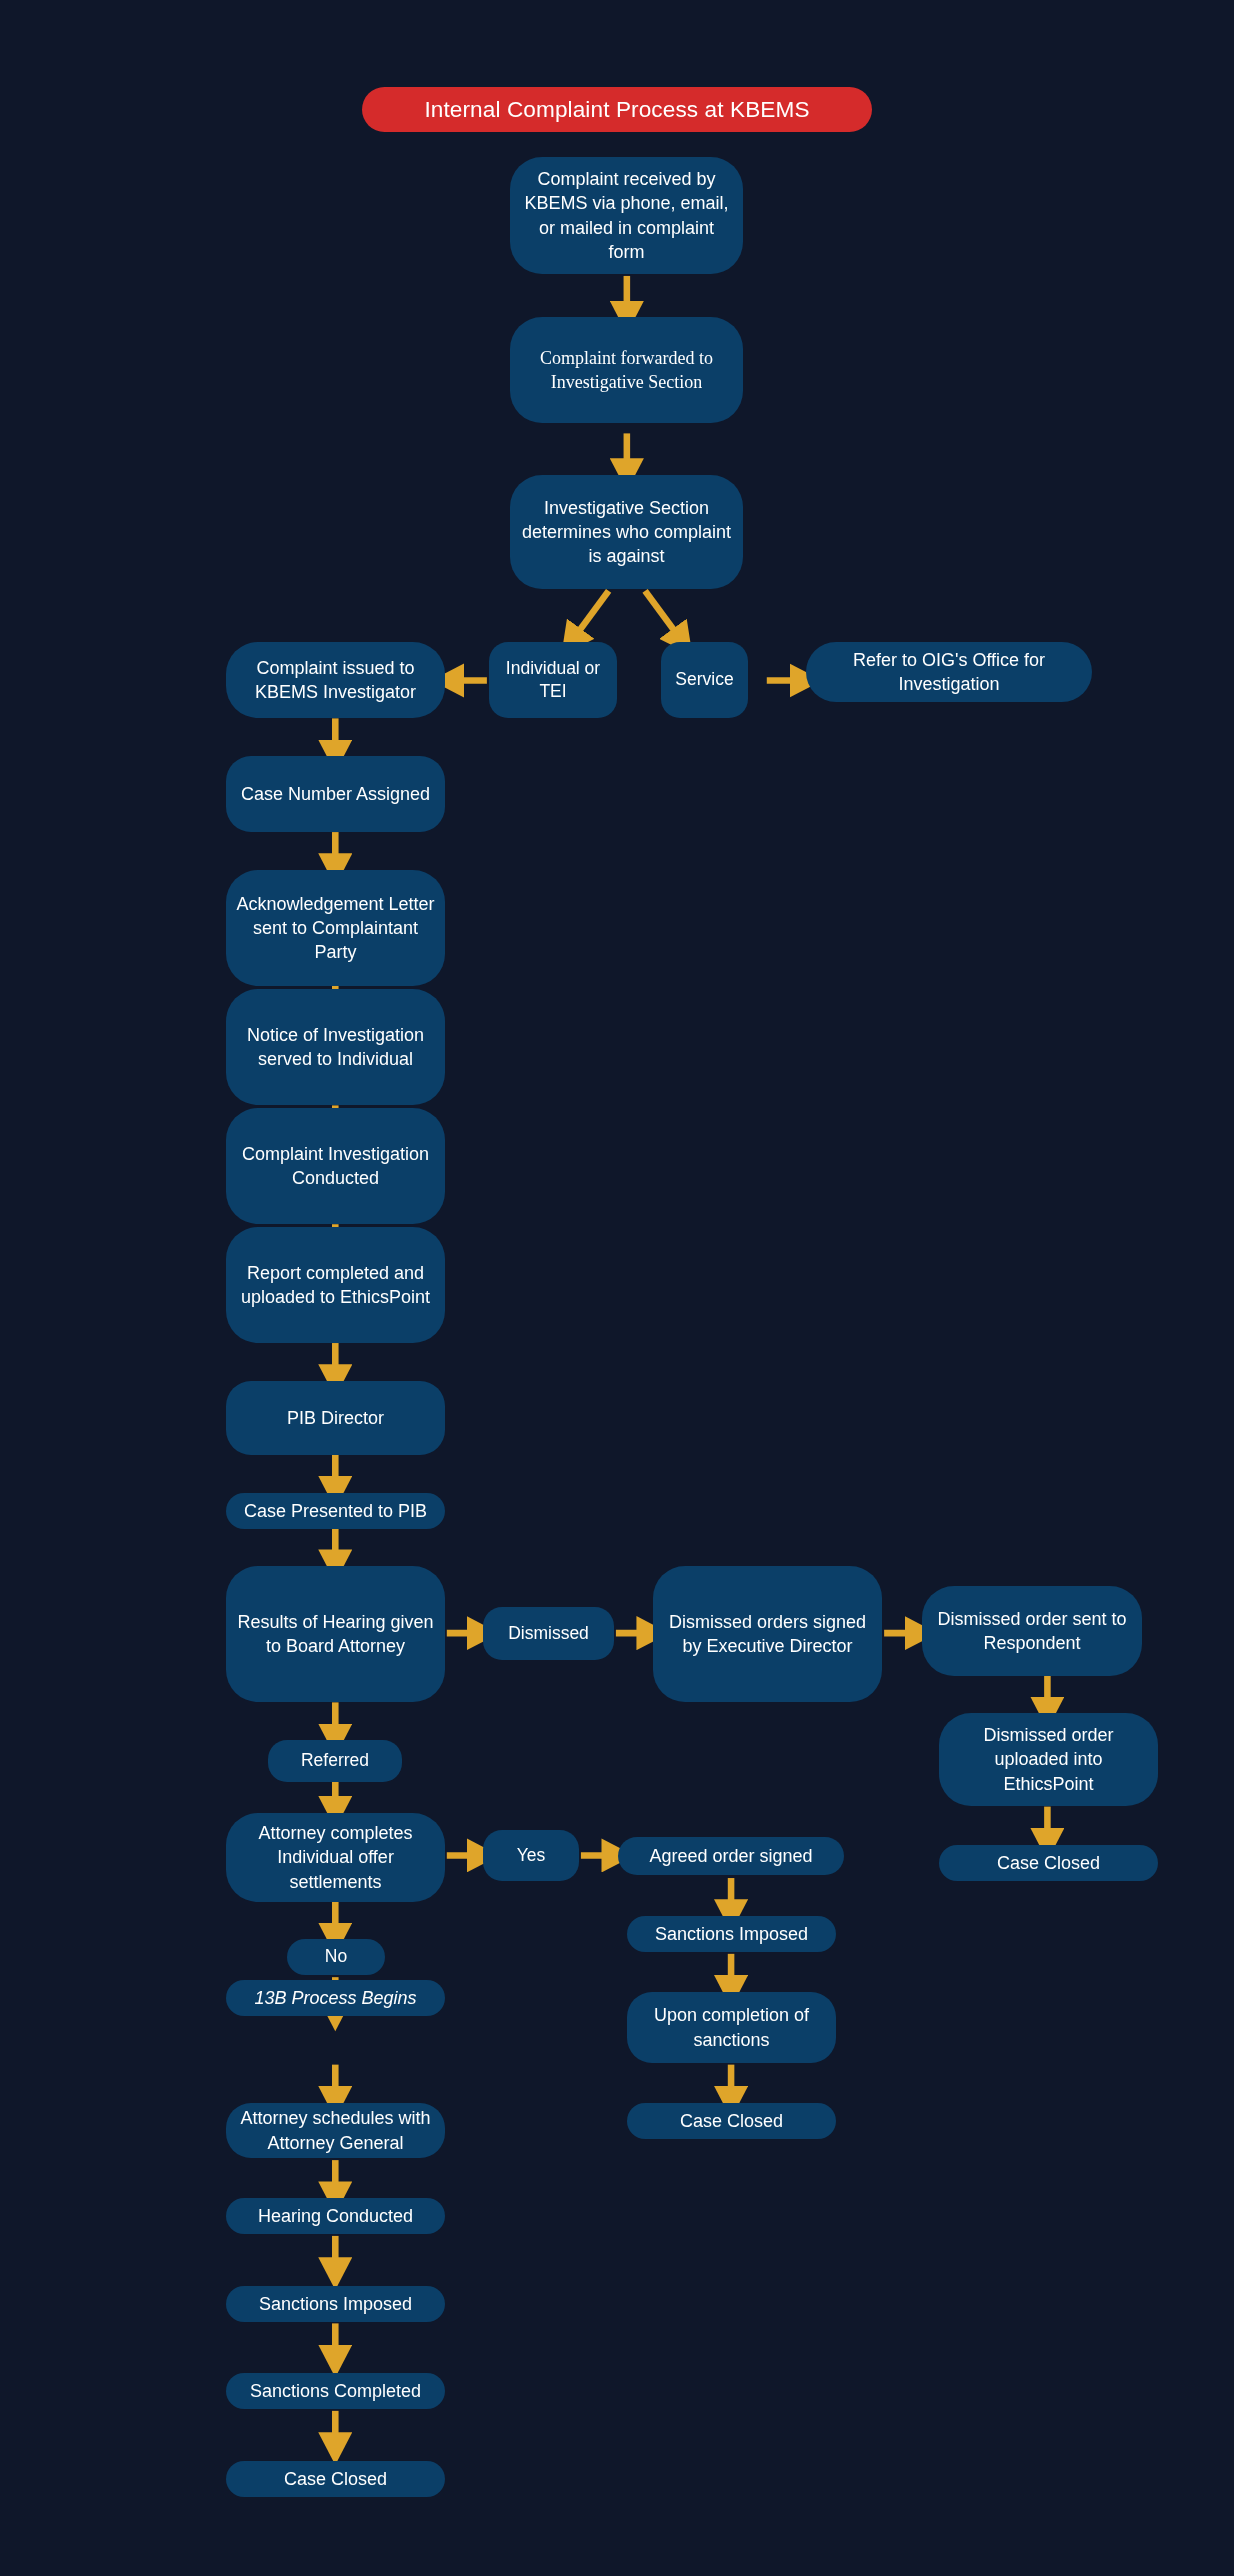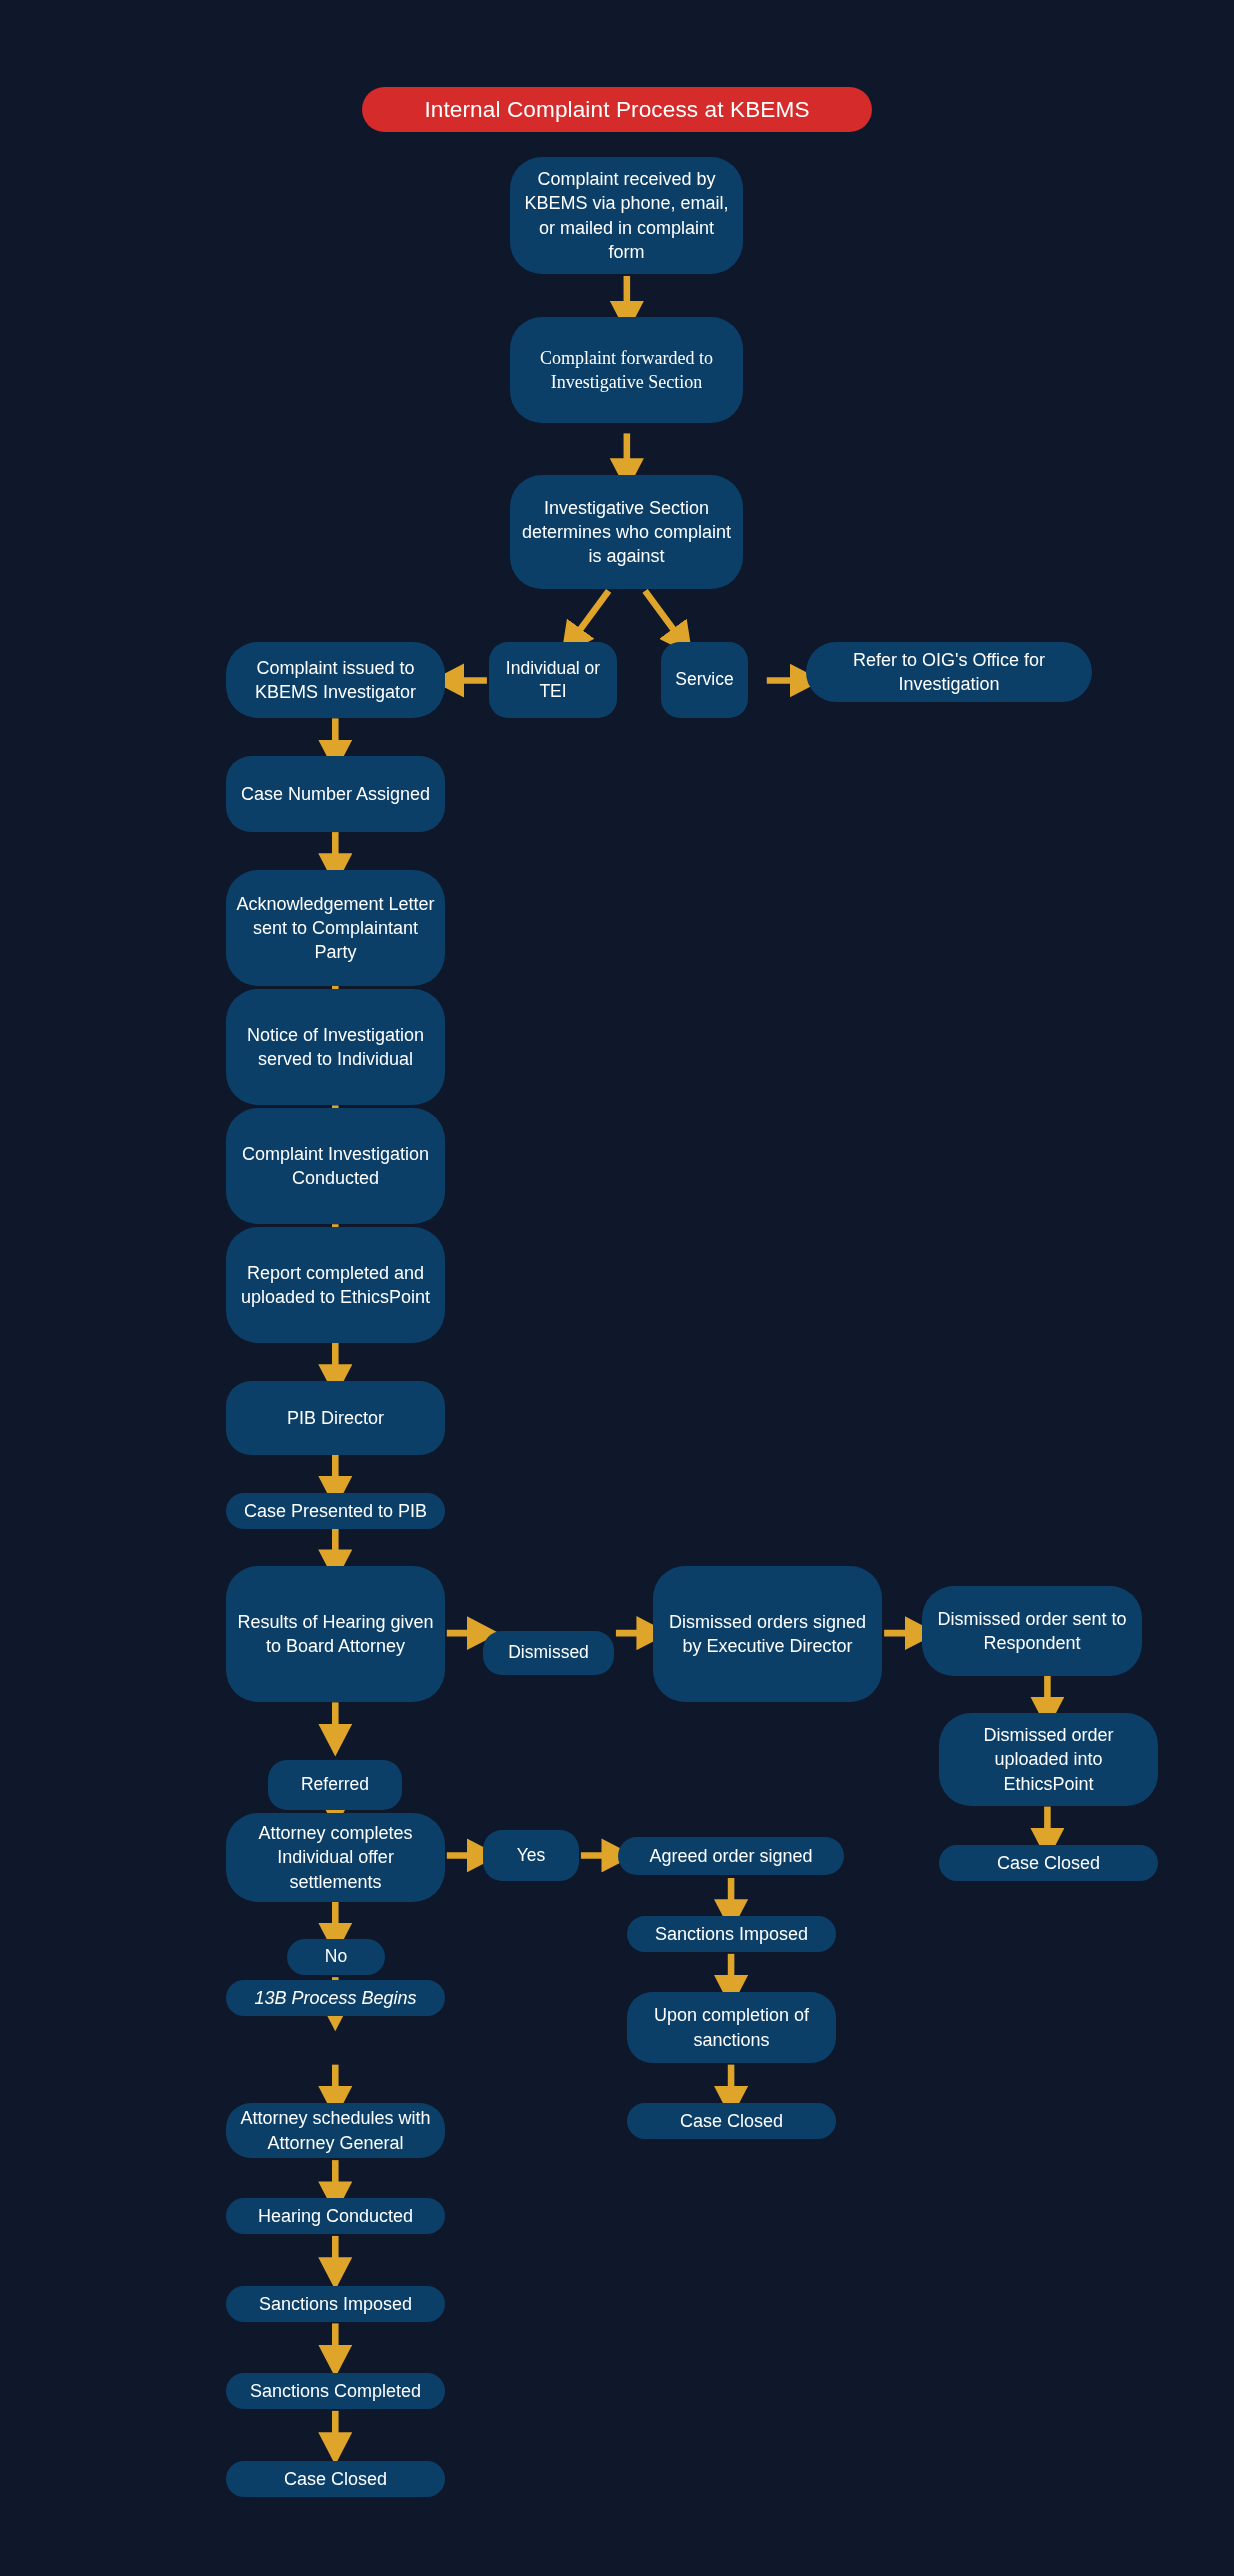--- a/index.html
+++ b/index.html
@@ -206,41 +206,41 @@
   </div>
 
   <div class="node" style="left:226px; top:1493px; width:219px; height:36px;">
     <span class="txt">Case Presented to PIB</span>
   </div>
 
   <div class="node tall" style="left:226px; top:1566px; width:219px; height:136px;">
     <span class="txt">Results of Hearing given to Board Attorney</span>
   </div>
 
-  <div class="node small" style="left:483px; top:1607px; width:131px; height:44px;margin-top:24px;">
+  <div class="node small" style="left:483px; top:1607px; width:131px; height:53px;">
     <span class="txt">Dismissed</span>
   </div>
 
   <div class="node tall" style="left:653px; top:1566px; width:229px; height:136px;">
     <span class="txt">Dismissed orders signed by Executive Director</span>
   </div>
 
   <div class="node tall" style="left:922px; top:1586px; width:220px; height:90px;">
     <span class="txt">Dismissed order sent to Respondent</span>
   </div>
 
   <div class="node tall" style="left:939px; top:1713px; width:219px; height:93px;">
     <span class="txt">Dismissed order uploaded into EthicsPoint</span>
   </div>
 
   <div class="node" style="left:939px; top:1845px; width:219px; height:36px;">
     <span class="txt">Case Closed</span>
   </div>
 
-  <div class="node small" style="left:268px; top:1740px; width:134px; height:50px;margin-top:20px;">
+  <div class="node small" style="left:268px; top:1740px; width:134px; height:42px;">
     <span class="txt">Referred</span>
   </div>
 
   <div class="node tall" style="left:226px; top:1813px; width:219px; height:89px;">
     <span class="txt">Attorney completes Individual offer settlements</span>
   </div>
 
   <div class="node small" style="left:483px; top:1830px; width:96px; height:51px;">
     <span class="txt">Yes</span>
   </div>

